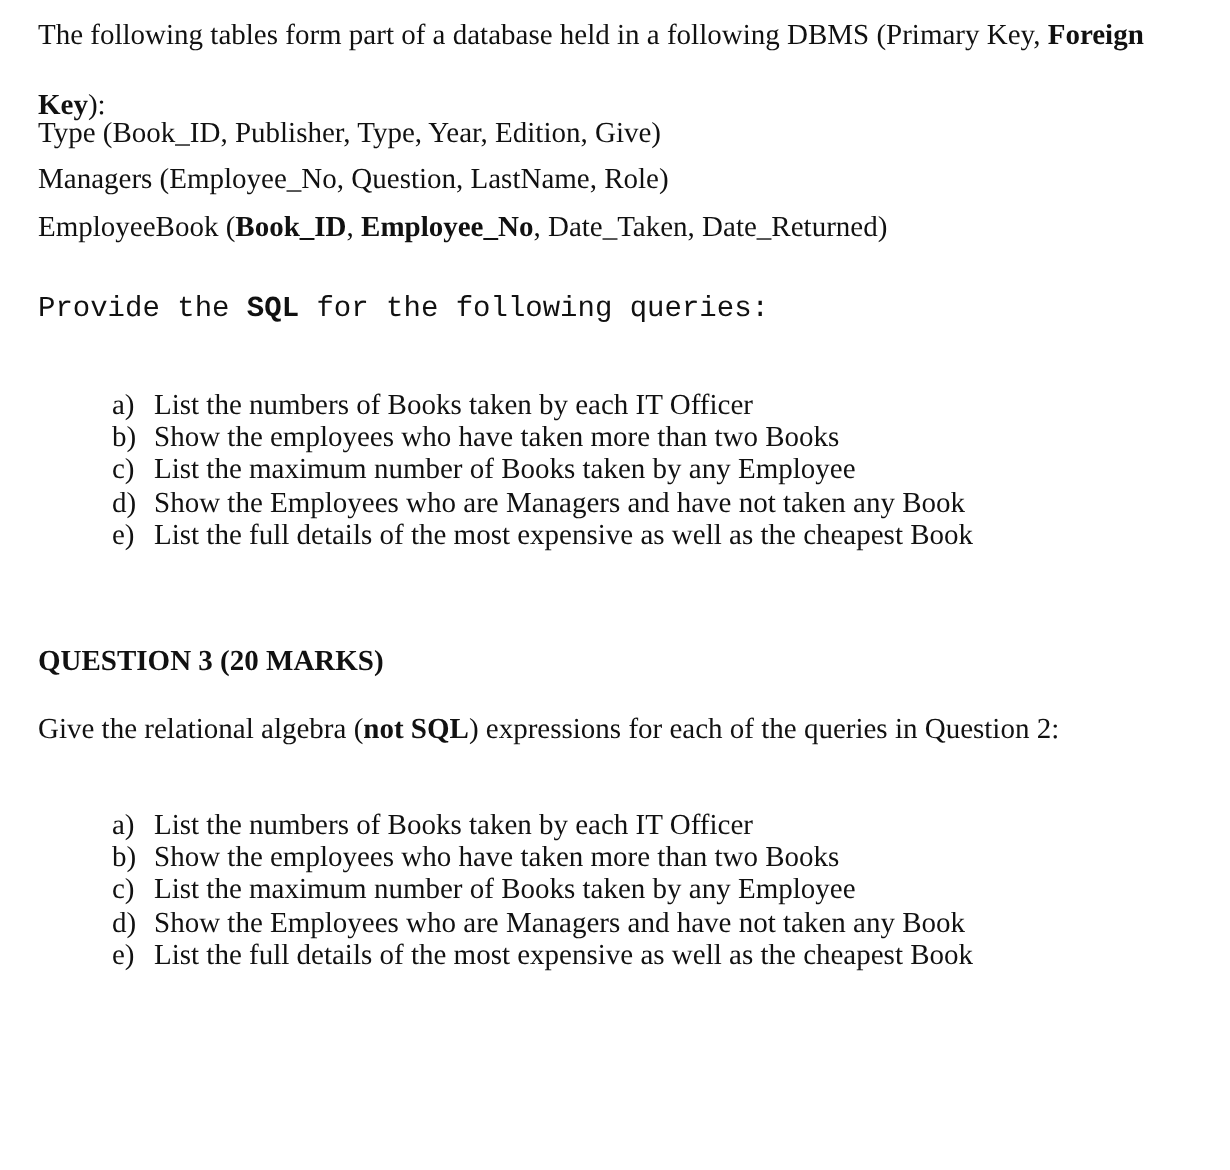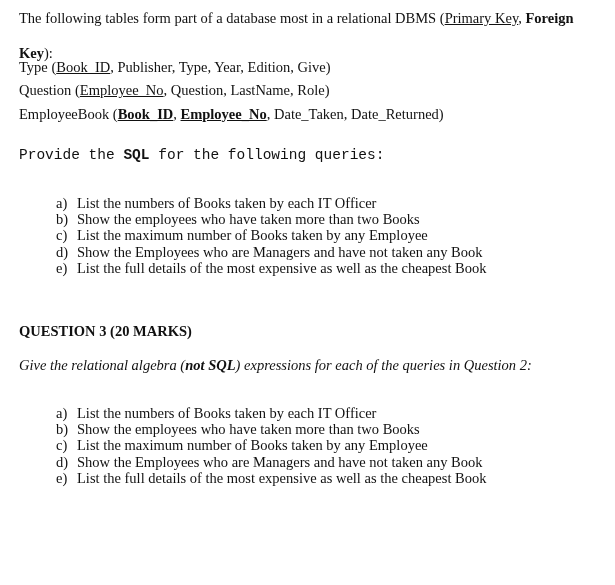--- a/index.html
+++ b/index.html
@@ -1,63 +1,63 @@
 <!DOCTYPE html>
 <html><head>
   <meta charset="utf-8">
   <style>
     html, body { margin: 0; padding: 0; background: #ffffff; }
     body {
       width: 615px; height: 585px; position: relative; overflow: hidden;
       font-family: "Liberation Serif", serif; font-size: 14.5px; color: #111;
     }
     .line { position: absolute; left: 19px; white-space: nowrap; line-height: 18px; }
-    .u { text-decoration: underline; }
+    .u { }
     b { font-weight: bold; }
     .list { position: absolute; left: 40px; margin: 16px; padding: 0; list-style: none; }
     .list li { position: relative; height: 16.2px; line-height: 16px; white-space: nowrap; }
     .list .lbl { display: inline-block; width: 21px; }
   </style>
 </head>
 <body>
 
 <div>
 
   <div class="line" style="top:9px;">
-    <span>The following tables form part of a database most in a relational DBMS (</span><span class="u">Primary Key</span><span>, </span><b>Foreign</b>
+    <span>The following tables form part of a database held in a following DBMS (</span><span class="u">Primary Key</span><span>, </span><b>Foreign</b>
   </div>
   <div class="line" style="top:44px;text-align:right;">
     <b>Key</b><span>):</span>
   </div>
 
   <div class="line" style="top:58px;">
     <span>Type (</span><span class="u">Book_ID</span><span>, Publisher, Type, Year, Edition, Give)</span>
   </div>
   <div class="line" style="top:81px;">
-    <span>Question (</span><span class="u">Employee_No</span><span>, Question, LastName, Role)</span>
+    <span>Managers (</span><span class="u">Employee_No</span><span>, Question, LastName, Role)</span>
   </div>
   <div class="line" style="top:105px;">
     <span>EmployeeBook (</span><b class="u">Book_ID</b><span>, </span><b class="u">Employee_No</b><span>, Date_Taken, Date_Returned)</span>
   </div>
 
   <div class="line" style="top:146px;font-family:Liberation Mono, monospace;">
     <span>Provide the </span><b>SQL</b><span> for the following queries:</span>
   </div>
 
   <ul class="list" style="top:179px;">
     <li><span class="lbl">a)</span><span>List the numbers of Books taken by each IT Officer</span></li>
     <li><span class="lbl">b)</span><span>Show the employees who have taken more than two Books</span></li>
     <li><span class="lbl">c)</span><span>List the maximum number of Books taken by any Employee</span></li>
     <li><span class="lbl">d)</span><span>Show the Employees who are Managers and have not taken any Book</span></li>
     <li><span class="lbl">e)</span><span>List the full details of the most expensive as well as the cheapest Book</span></li>
   </ul>
 
   <div class="line" style="top:322px; font-weight:bold;">QUESTION 3 (20 MARKS)</div>
 
-  <div class="line" style="top:356px;font-style:italic;">
+  <div class="line" style="top:356px;">
     <span>Give the relational algebra (</span><b>not SQL</b><span>) expressions for each of the queries in Question 2:</span>
   </div>
 
   <ul class="list" style="top:389px;">
     <li><span class="lbl">a)</span><span>List the numbers of Books taken by each IT Officer</span></li>
     <li><span class="lbl">b)</span><span>Show the employees who have taken more than two Books</span></li>
     <li><span class="lbl">c)</span><span>List the maximum number of Books taken by any Employee</span></li>
     <li><span class="lbl">d)</span><span>Show the Employees who are Managers and have not taken any Book</span></li>
     <li><span class="lbl">e)</span><span>List the full details of the most expensive as well as the cheapest Book</span></li>
   </ul>

